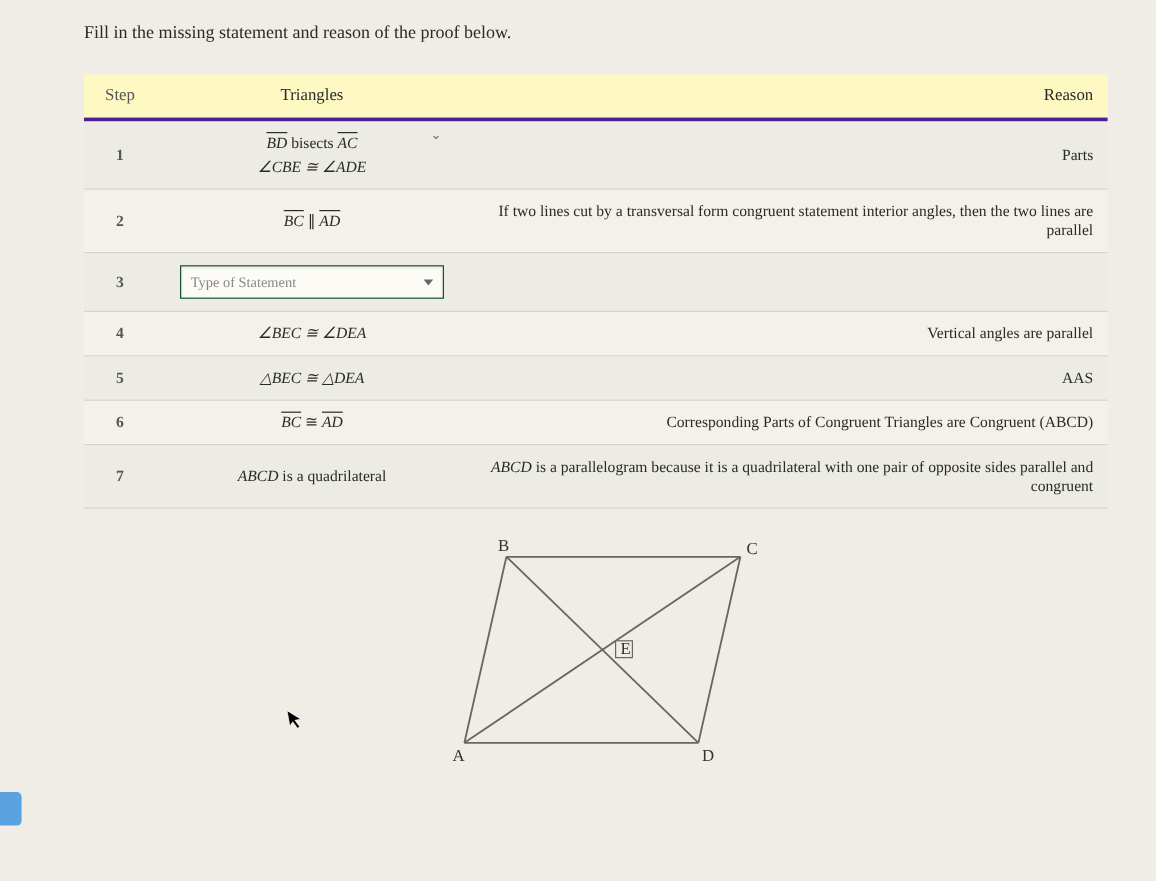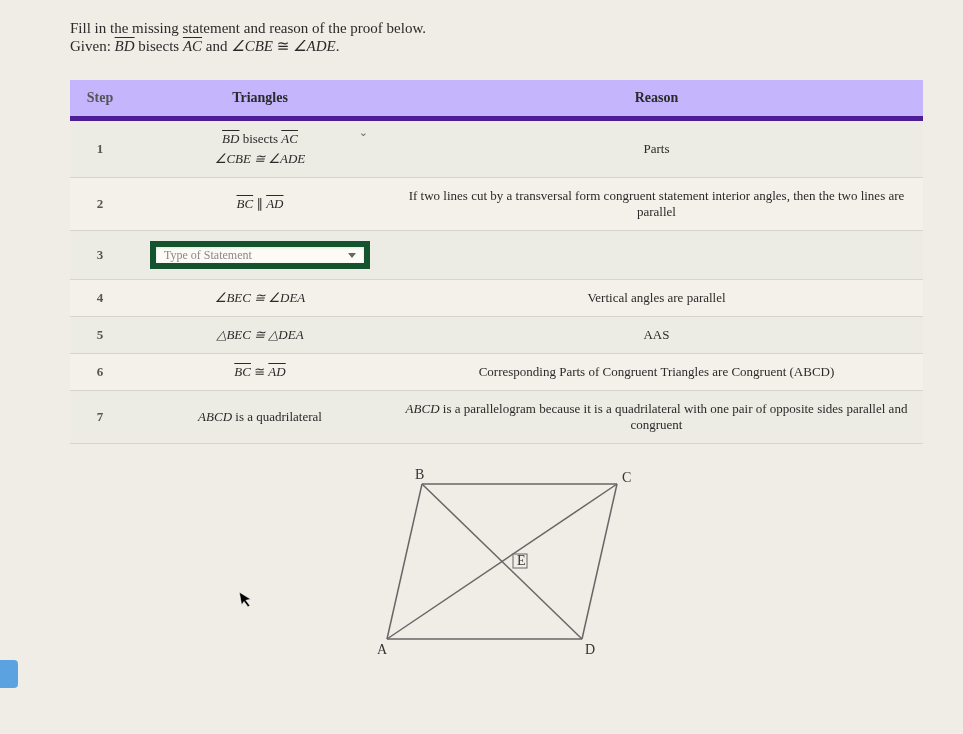--- a/index.html
+++ b/index.html
@@ -6,42 +6,42 @@
     body {
       font-family: Georgia, 'Times New Roman', serif;
       background: #f0ede6;
       width: 963px;
       height: 734px;
       padding: 20px 40px 20px 70px;
       color: #2a2a2a;
       position: relative;
     }
     .problem-header { margin-bottom: 18px; }
-    .instruction { font-size: 15px; }
+    .instruction { font-size: 15px; margin-bottom: 14px; }
     .given, .prove { font-size: 15px; margin-bottom: 14px; }
     .overline { text-decoration: overline; font-style: italic; }
     .math-it { font-style: italic; }
 
     .proof-table {
       width: 100%;
       border-collapse: collapse;
       margin-top: 25px;
       background: #f4f1ea;
     }
     .proof-table th {
-      font-weight: bold;
+      font-weight: normal;
       font-size: 14px;
       padding: 10px 12px;
-      border-bottom: 5px solid #4c1d95;
+      border-bottom: 3px solid #4c1d95;
       text-align: left;
-      background: #c4b5fd;
+      background: #fef9c3;
     }
     .proof-table th.step-col, .proof-table td.step-col { text-align: center; width: 60px; }
     .proof-table th.statement-col, .proof-table td.statement-col { text-align: center; width: 260px; }
-    .proof-table th.reason-col, .proof-table td.reason-col { text-align: center; }
+    .proof-table th.reason-col, .proof-table td.reason-col { text-align: right; }
     .proof-table td {
       padding: 10px 12px;
       border-bottom: 1px solid #d8d4cb;
       font-size: 13px;
       vertical-align: middle;
     }
     .proof-table tr:nth-child(odd) td { background: #ecebe4; }
     .proof-table tr:nth-child(even) td { background: #f4f1ea; }
     .step-col { font-weight: bold; color: #555; }
     .stmt-multi { display: flex; flex-direction: column; align-items: center; gap: 4px; position: relative; }
@@ -49,21 +49,21 @@
       position: absolute; top: -5px; right: 10px;
       font-size: 11px; color: #666;
     }
 
     .dropdown {
       display: inline-flex;
       align-items: center;
       justify-content: space-between;
       width: 220px;
       height: 28px;
-      border: 6px solid #14532d;
+      border: 1px solid #14532d;
       background: #fcfbf6;
       box-shadow: inset 0 1px 3px rgba(0,0,0,0.1);
       padding: 0 8px;
       font-size: 12px;
       color: #888;
       cursor: pointer;
     }
     .dropdown .caret {
       width: 0; height: 0;
       border-left: 4px solid transparent;
@@ -98,23 +98,20 @@
       background: #5aa3e0;
       border-radius: 0 4px 4px 0;
     }
   </style>
 </head>
 <body>
 
 <div class="problem-header">
   <p class="instruction">Fill in the missing statement and reason of the proof below.</p>
 
-  <p class="given">
-    <span>Given: </span><span class="overline">BD</span><span> bisects </span><span class="overline">AC</span><span> and </span><span class="math-it">∠CBE</span><span> ≅ </span><span class="math-it">∠ADE</span><span>.</span>
-  </p>
 
 </div>
 
 <table class="proof-table">
   <thead>
     <tr>
       <th class="step-col">Step</th>
       <th class="statement-col">Triangles</th>
       <th class="reason-col">Reason</th>
     </tr>

